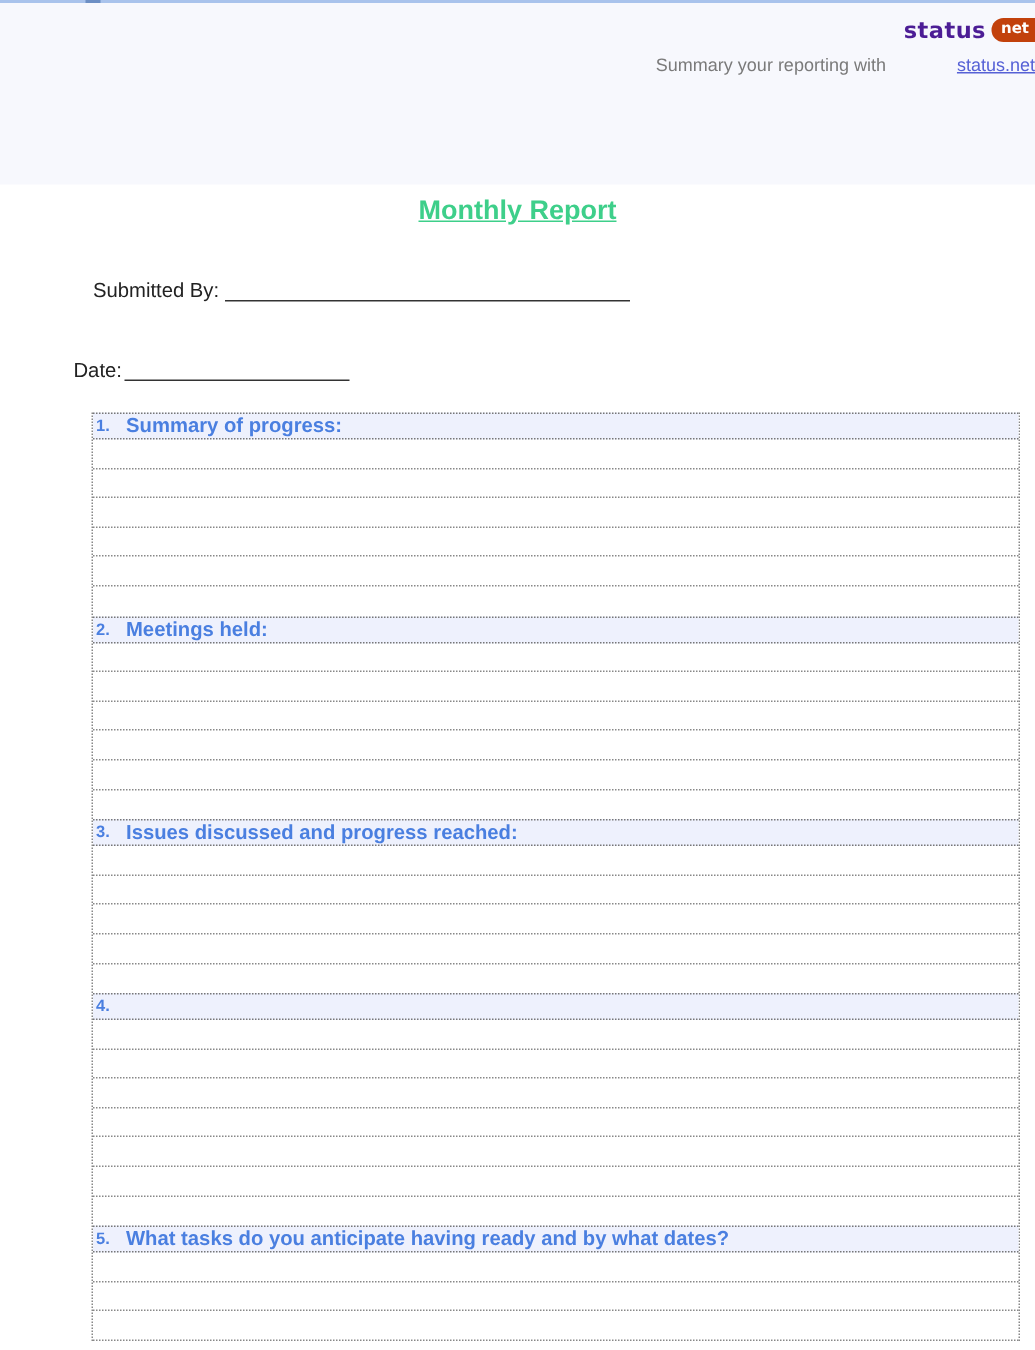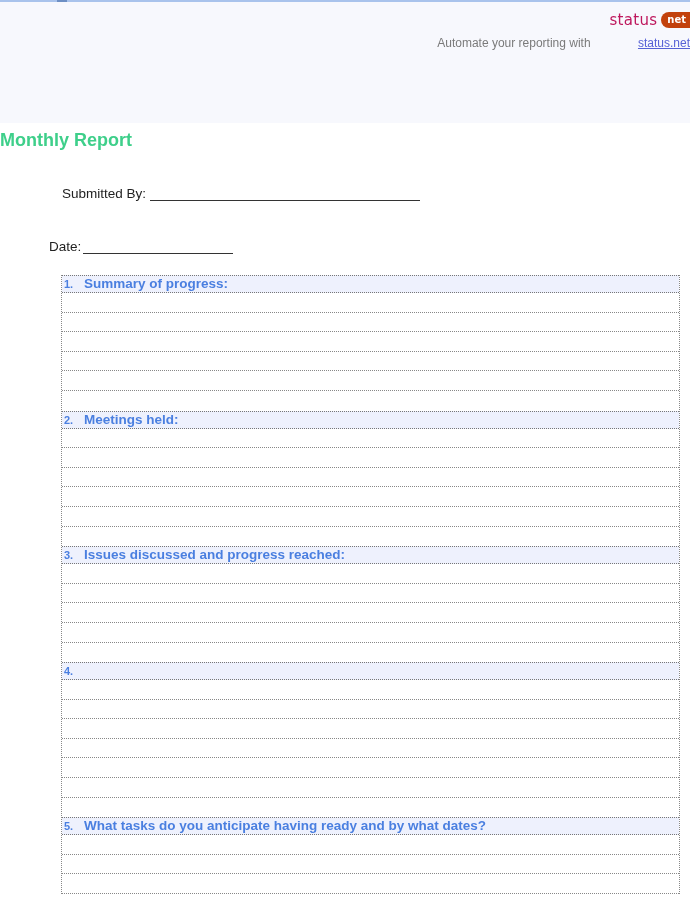--- a/index.html
+++ b/index.html
@@ -1,25 +1,25 @@
 <!DOCTYPE html>
 <html><head>
 <meta charset="utf-8">
 <style>
   * { box-sizing: border-box; margin: 0; padding: 0; }
   html, body { width: 690px; height: 900px; overflow: hidden; background: #ffffff; font-family: "Liberation Sans", sans-serif; }
   .top-strip { position: absolute; left: 0; top: 0; width: 690px; height: 123px; background: #f7f8fd; }
   .top-line { position: absolute; left: 0; top: 0; width: 690px; height: 2px; background: #a9c3ec; }
   .top-line-mark { position: absolute; left: 57px; top: 0; width: 10px; height: 2px; background: #6d8fc4; }
   .brand { position: absolute; right: 0; top: 11px; display: flex; align-items: center; gap: 4px; }
-  .brand-word { font-family: "DejaVu Sans", sans-serif; font-weight: normal; font-size: 15px; color: #be185d; letter-spacing: 0.3px; }
+  .brand-word { font-family: "DejaVu Sans", sans-serif; font-weight: bold; font-size: 15px; color: #4c1d95; letter-spacing: 0.3px; }
   .brand-pill { background: #c2410c; color: #ffffff; font-family: "DejaVu Sans", sans-serif; font-weight: bold; font-size: 10px; border-radius: 8px 0 0 8px; padding: 2px 4px 2px 6px; line-height: 12px; }
   .tagline { position: absolute; right: 0; top: 36px; font-size: 12px; color: #7a7a7a; white-space: nowrap; }
   .tagline a { color: #5661d6; text-decoration: underline; margin-left: 44px; }
-  .title { position: absolute; left: 0; width: 690px; top: 130px; text-align: left; font-weight: bold; font-size: 18px; color: #3ecf8a; }
+  .title { position: absolute; left: 0; width: 690px; top: 130px; text-align: center; font-weight: bold; font-size: 18px; color: #3ecf8a; text-decoration: underline; }
   .field { position: absolute; font-size: 13.5px; color: #222; display: flex; align-items: flex-end; }
   .field .line { border-bottom: 1.5px solid #333; height: 14px; margin-left: 4px; }
   .form-table { position: absolute; left: 61px; top: 275px; width: 619px; border-left: 1px dotted #888; border-right: 1px dotted #888; }
   .sec-header { height: 18px; background: #eef1fd; border-top: 1px dotted #777; border-bottom: 1px dotted #777; display: flex; align-items: center; color: #4a7fe0; font-weight: bold; font-size: 13.5px; line-height: 16px; white-space: nowrap; }
   .sec-num { width: 22px; padding-left: 2px; font-size: 11px; }
   .sec-row { height: 19.6px; border-bottom: 1px dotted #888; }
   .sec-row:last-child { border-bottom: none; }
   .section .sec-row:last-child { border-bottom: none; }
   .section:last-child .sec-row:last-child { border-bottom: 1px dotted #888; }
 </style>
@@ -27,21 +27,21 @@
 <body>
 
 <div class="top-strip">
   <div class="top-line"></div>
   <div class="top-line-mark"></div>
   <div class="brand">
     <span class="brand-word">status</span>
     <span class="brand-pill">net</span>
   </div>
   <div class="tagline">
-    <span>Automate your reporting with </span><a>status.net</a>
+    <span>Summary your reporting with </span><a>status.net</a>
   </div>
 </div>
 
 <div class="title">Monthly Report</div>
 
 <div class="field" style="left:62px; top:186px;">
   <span>Submitted By:</span>
   <span class="line" style="width:270px;"></span>
 </div>
 

